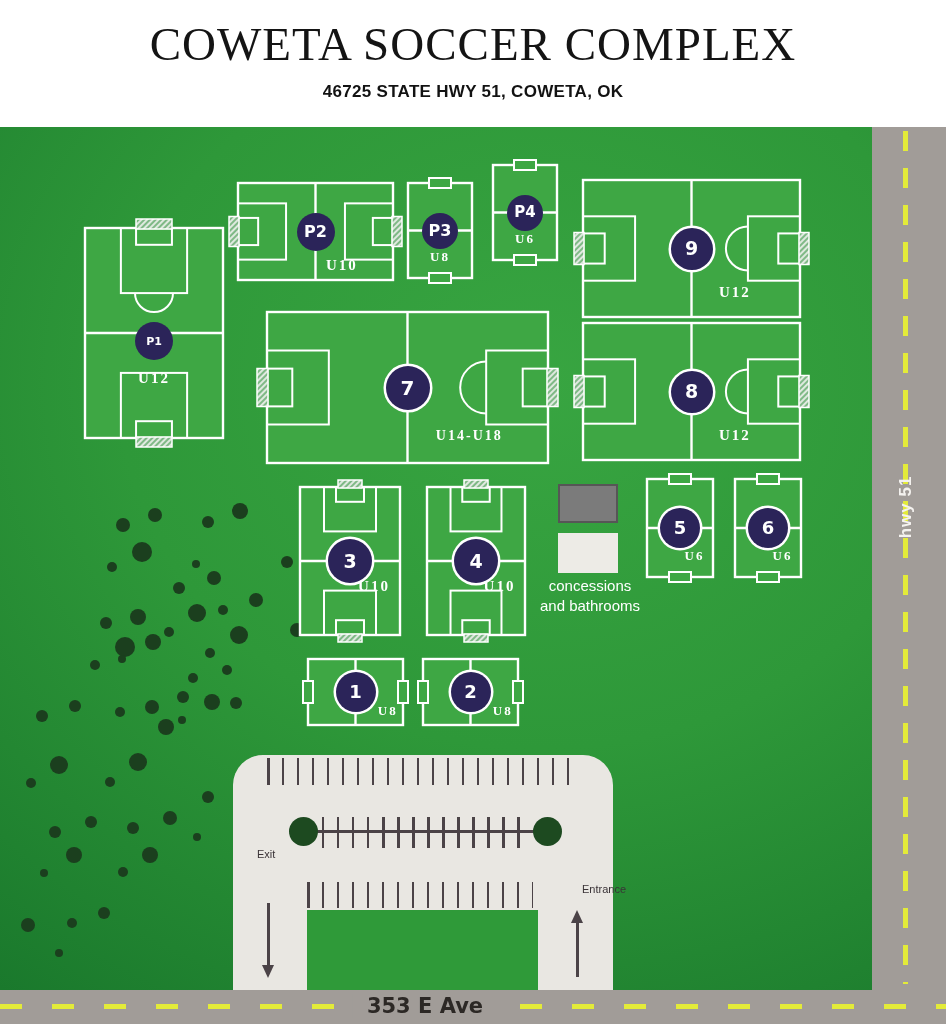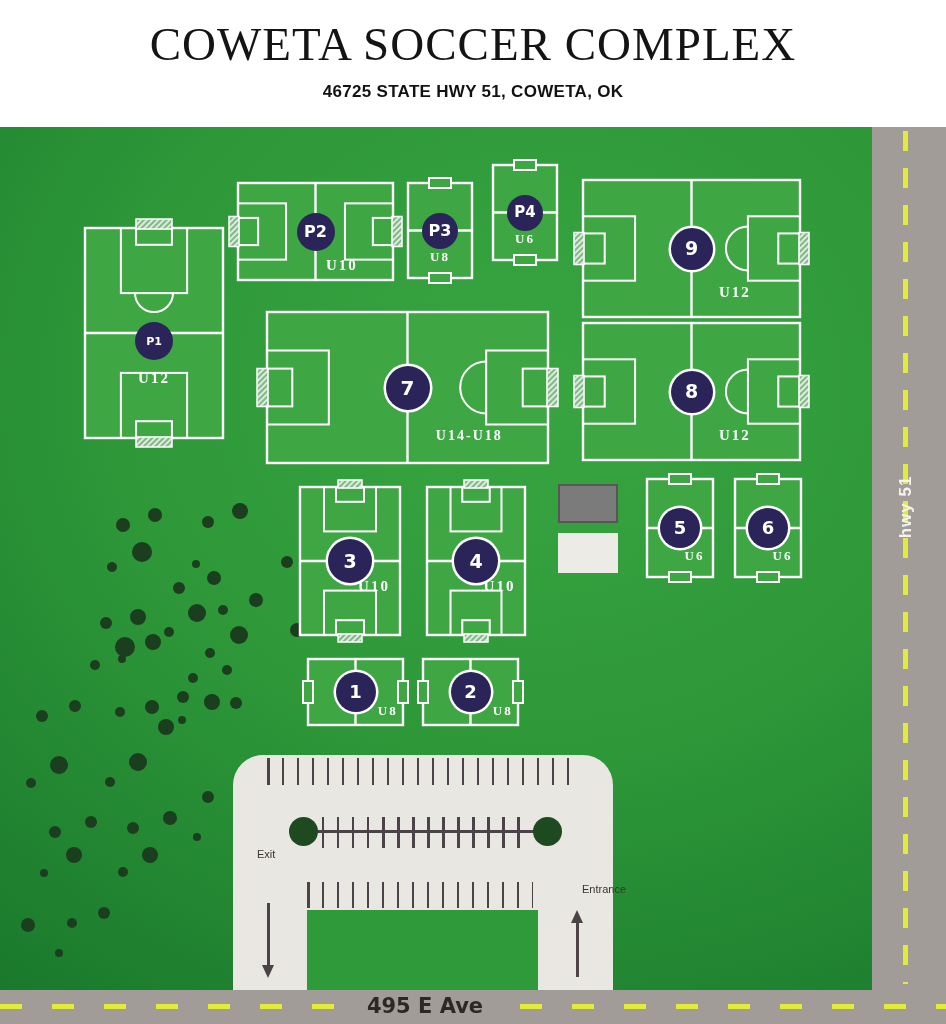--- a/index.html
+++ b/index.html
@@ -138,21 +138,21 @@
       <circle cx="72" cy="796" r="5" fill="#1b3f1e"></circle>
       <circle cx="28" cy="798" r="7" fill="#1b3f1e"></circle>
       <circle cx="59" cy="826" r="4" fill="#1b3f1e"></circle>
     </svg>
 
   <div class="road-v"></div>
   <div class="road-h"></div>
   <div class="dash-v"></div>
   <div class="dash-h"></div>
   <div class="hwy-label">hwy 51</div>
-  <div class="street-label">495 E Ave</div>
+  <div class="street-label">353 E Ave</div>
 
   <div id="fields">
       <div class="field" style="left: 73px; top: 216px; width: 162px; height: 234px;"><svg width="162" height="234" viewBox="0 0 162 234">
           <rect x="12" y="12" width="138" height="210" fill="#3ea744" stroke="#fff" stroke-width="2.4"></rect>
           <line x1="12" y1="117" x2="150" y2="117" stroke="#fff" stroke-width="2.4"></line>
           <rect x="47.88" y="12" width="66.24" height="65.1" fill="none" stroke="#fff" stroke-width="2"></rect>
           <rect x="63.06" y="12" width="35.88" height="16.8" fill="none" stroke="#fff" stroke-width="2"></rect>
           <rect x="47.88" y="156.9" width="66.24" height="65.1" fill="none" stroke="#fff" stroke-width="2"></rect>
           <rect x="63.06" y="205.2" width="35.88" height="16.8" fill="none" stroke="#fff" stroke-width="2"></rect>
           <path d="M 62,77.1 A 19 19 0 0 0 100,77.1" fill="none" stroke="#fff" stroke-width="2"></path>
@@ -255,20 +255,24 @@
       <div class="field" style="left: 411px; top: 647px; width: 119px; height: 90px;"><svg width="119" height="90" viewBox="0 0 119 90">
           <rect x="12" y="12" width="95" height="66" fill="#3ea744" stroke="#fff" stroke-width="2.4"></rect>
           <line x1="59.5" y1="12" x2="59.5" y2="78" stroke="#fff" stroke-width="2.4"></line>
           <rect x="7" y="34" width="10" height="22" fill="#3ea744" stroke="#fff" stroke-width="2"></rect>
           <rect x="102" y="34" width="10" height="22" fill="#3ea744" stroke="#fff" stroke-width="2"></rect>
         </svg><div class="badge ring" style="left: 39.5px; top: 25px; width: 40px; height: 40px; font-size: 18px;">2</div><div class="fieldlabel" style="left: 91.8px; top: 64.14px; font-size: 13px;">U8</div></div>
     </div>
 
   <div class="concession-bldg"></div>
   <div class="bathroom-bldg"></div>
+  <div class="concession-label">
+    <div>concessions</div>
+    <div>and bathrooms</div>
+  </div>
 
   <div class="lot"></div>
   <div class="island"></div>
   <div class="ticks ticks-x" style="left:267px;top:758px;width:313px;height:27px;"></div>
   <div class="midline-bar"></div>
   <div class="ticks ticks-x" style="left:322px;top:817px;width:210px;height:31px;"></div>
   <div class="ticks ticks-x" style="left:307px;top:882px;width:226px;height:26px;"></div>
   <div class="lot-circle" style="left:289px;top:817px;"></div>
   <div class="lot-circle" style="left:533px;top:817px;"></div>
 

